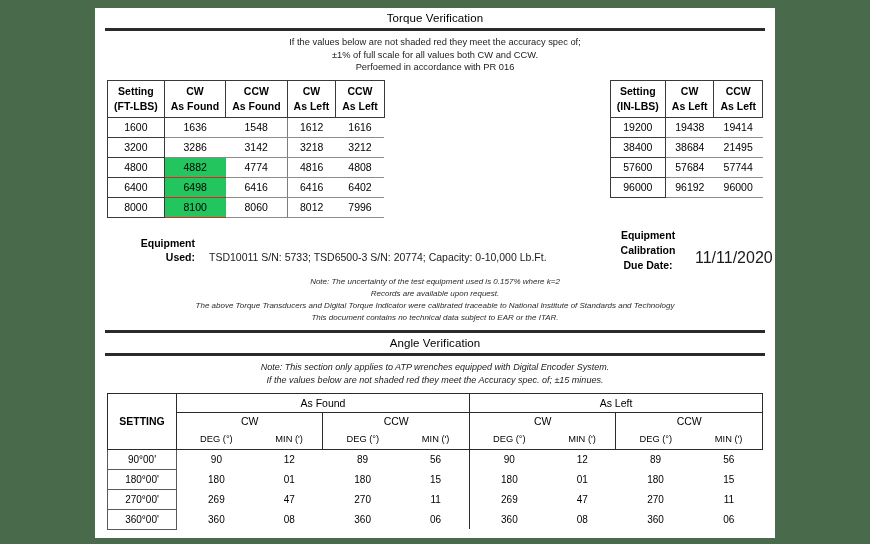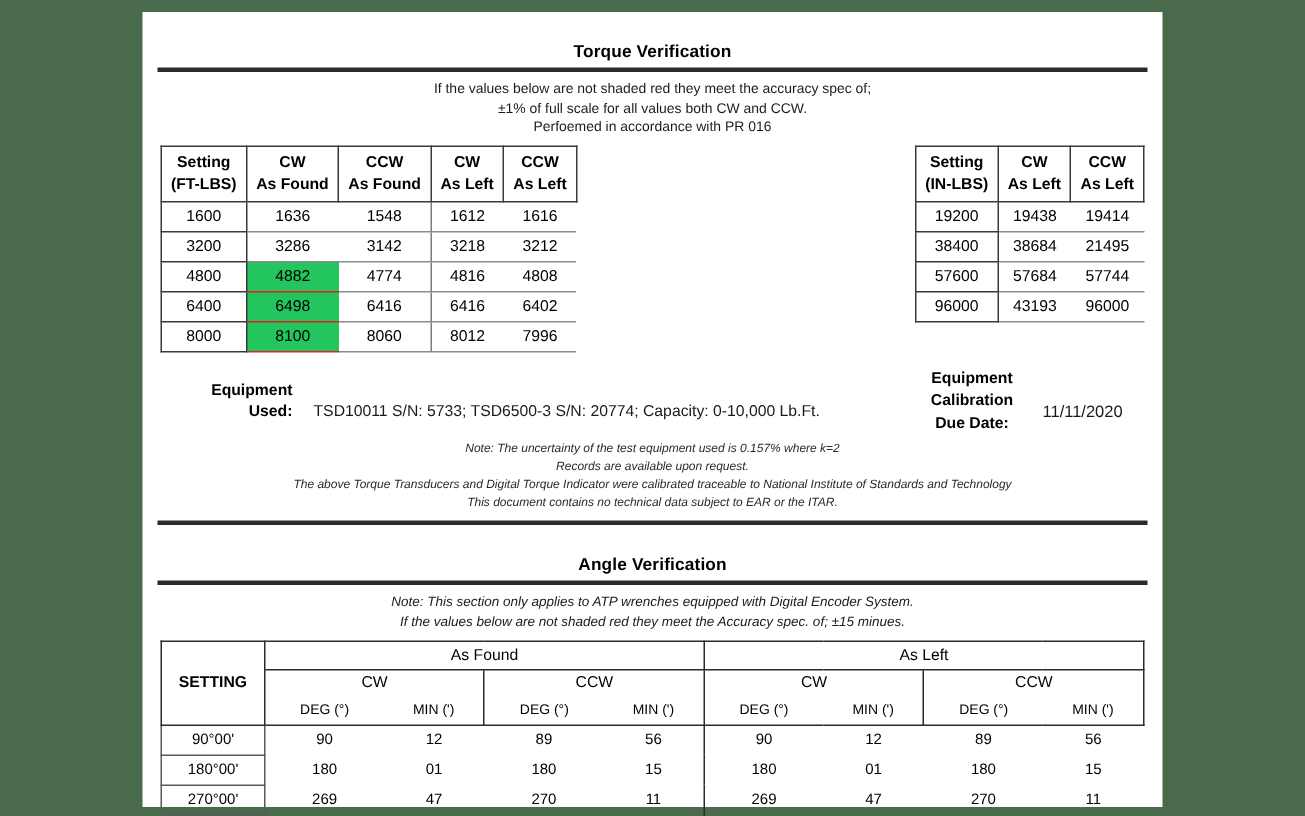--- a/index.html
+++ b/index.html
@@ -23,25 +23,24 @@
     height: 530px;
     background: #ffffff;
     box-sizing: border-box;
     padding: 0 8px;
   }
 
   
   .section-title {
     text-align: center;
     font-size: 11.5px;
-    font-weight: bold;
+    font-weight: normal;
     color: #000;
     padding: 4px 0 4px 0;
     letter-spacing: .1px;
-    margin-top: 17px;
   }
   .rule {
     height: 0;
     border-top: 3px solid #2b2b2b;
     margin: 0 2px;
   }
 
   .note-block {
     text-align: center;
     font-size: 9.3px;
@@ -158,21 +157,21 @@
     font-weight: bold;
     font-size: 10.5px;
     line-height: 15px;
     text-align: center;
     color: #000;
     width: 82px;
     flex: none;
   }
   .cal-label span { display: block; }
   .cal-date {
-    font-size: 11px;
+    font-size: 16px;
     color: #1a1a1a;
     padding: 15px 0 0 6px;
     width: 66px;
     flex: none;
     white-space: nowrap;
   }
 
   
   .angle-wrap { padding: 2px 4px 0 4px; }
   table.ang {
@@ -342,21 +341,21 @@
             <td class="val">38684</td>
             <td class="val">21495</td>
           </tr>
           <tr>
             <td class="setting">57600</td>
             <td class="val">57684</td>
             <td class="val">57744</td>
           </tr>
           <tr>
             <td class="setting">96000</td>
-            <td class="val">43193</td>
+            <td class="val">96192</td>
             <td class="val">96000</td>
           </tr>
         </tbody>
       </table>
 
     </div>
 
     <div class="equip">
       <div class="equip-label">
         <span>Equipment</span>

